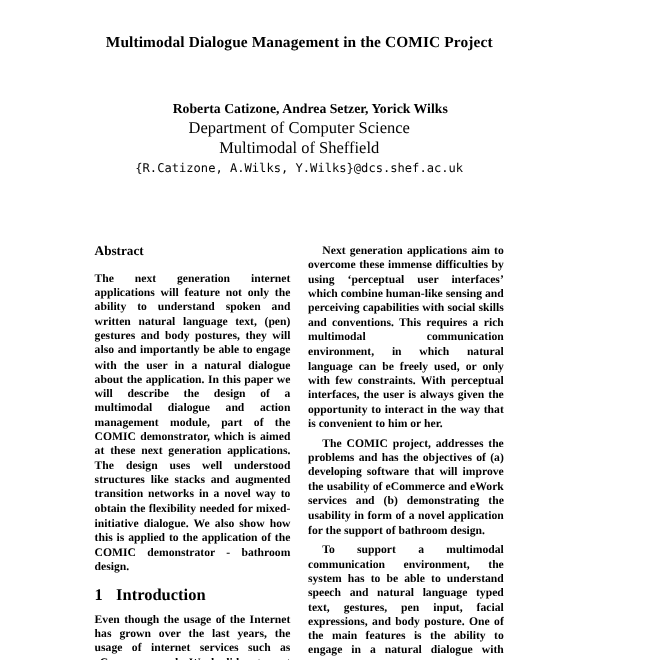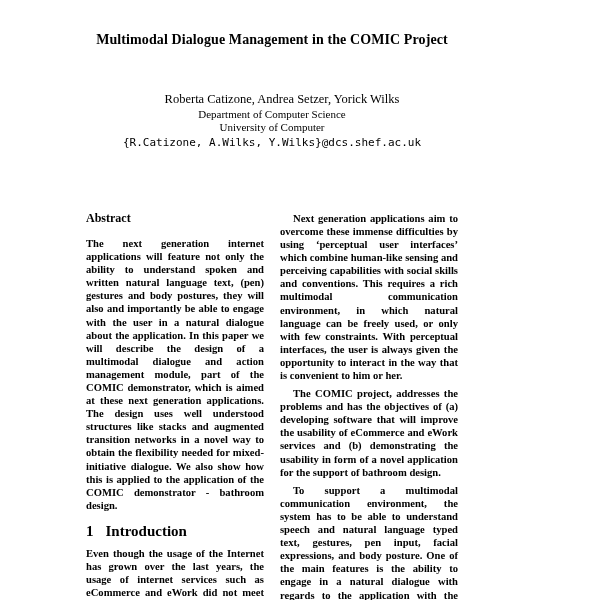--- a/index.html
+++ b/index.html
@@ -26,26 +26,26 @@
     font-size: 14px;
     padding-top: 32px;
     letter-spacing: 0.1px;
   }
   .author-block {
     margin-top: 44px;
     text-align: center;
     line-height: 1.25;
   }
   .authors {
-    font-weight: normal;
+    font-weight: bold;
     font-size: 12.5px;
     padding-left: 20px;
   }
   .affil {
-    font-size: 11px;
+    font-size: 15px;
   }
   .email {
     font-family: "DejaVu Sans Mono", "Liberation Mono", monospace;
     font-size: 11px;
     margin-top: 1px;
   }
   .columns {
     display: flex;
     justify-content: center;
     gap: 16px;
@@ -83,21 +83,21 @@
 </head>
 <body>
 
 <div class="page">
 
   <div class="paper-title">Multimodal Dialogue Management in the COMIC Project</div>
 
   <div class="author-block">
     <div class="authors">Roberta Catizone, Andrea Setzer, Yorick Wilks</div>
     <div class="affil">Department of Computer Science</div>
-    <div class="affil">University of Computer</div>
+    <div class="affil">Multimodal of Sheffield</div>
     <div class="email">{R.Catizone, A.Wilks, Y.Wilks}@dcs.shef.ac.uk</div>
   </div>
 
   <div class="columns">
 
     <div class="col">
       <div class="abstract-heading">Abstract</div>
       <p>The next generation internet applications will feature not only the ability to understand spoken and written natural language text, (pen) gestures and body postures, they will also and importantly be able to engage with the user in a natural dialogue about the application. In this paper we will describe the design of a multimodal dialogue and action management module, part of the COMIC demonstrator, which is aimed at these next generation applications. The design uses well understood structures like stacks and augmented transition networks in a novel way to obtain the flexibility needed for mixed-initiative dialogue. We also show how this is applied to the application of the COMIC demonstrator - bathroom design.</p>
       <div class="section-heading">
         <span class="sec-num">1</span><span>Introduction</span>

